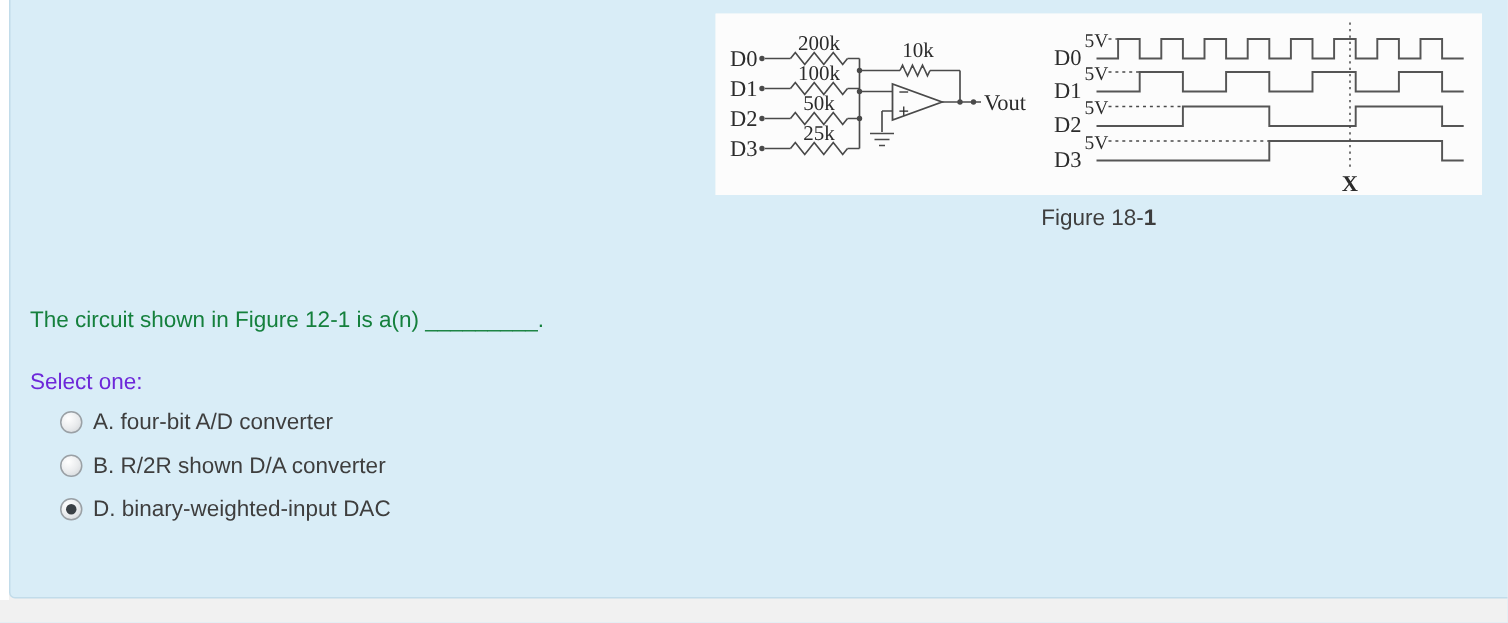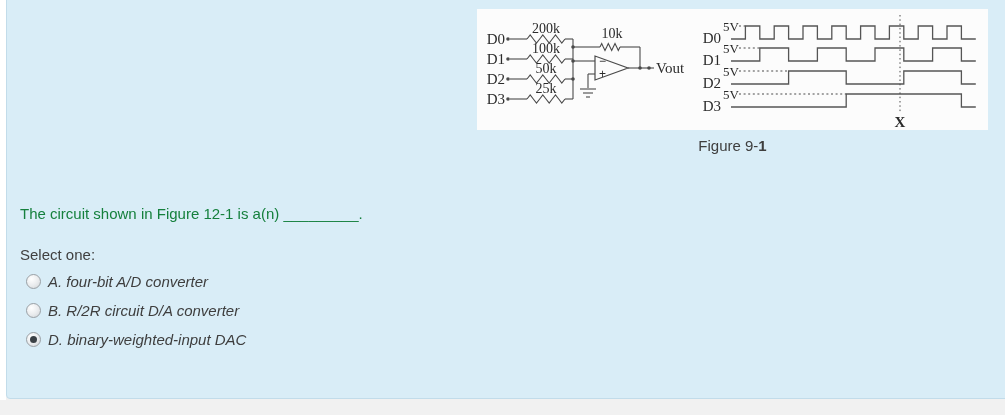--- a/index.html
+++ b/index.html
@@ -26,24 +26,24 @@
   .figure-caption{
     width:511px;text-align:center;margin-top:7px;
     font-size:15px;color:#3e3e3e;
   }
   .question-text{
     position:absolute;left:20px;top:205px;
     font-size:15px;color:#15803d;
   }
   .select-prompt{
     position:absolute;left:20px;top:246px;
-    font-size:15px;color:#404040;
+    font-size:15px;color:#6d28d9;
   }
   .options{
-    position:absolute;left:26px;top:267px;font-style:italic;
+    position:absolute;left:40px;top:267px;
   }
   .opt{
     display:flex;align-items:center;height:29px;cursor:default;
   }
   .radio{
     width:13px;height:13px;border-radius:50%;
     border:1px solid #9aa0a5;box-sizing:content-box;
     background:radial-gradient(circle at 35% 30%, #ffffff 0%, #e9ebed 55%, #cfd3d6 100%);
     position:relative;flex:0 0 auto;
   }
@@ -122,32 +122,32 @@
       <text x="246" y="67" text-anchor="start" fill="#2b2b2b" font-size="13" font-family="&quot;Liberation Serif&quot;, serif">5V</text>
       <line x1="262" y1="62" x2="311.6" y2="62" stroke="#4a4a4a" stroke-width="1" fill="none" stroke-dasharray="2 2.6"></line>
       <path d="M254,75 L311.6,75 L311.6,62 L369.2,62 L369.2,75 L426.8,75 L426.8,62 L484.4,62 L484.4,75 L498.8,75" stroke="#555" stroke-width="1.3" fill="none"></path>
       <text x="244" y="102" text-anchor="end" fill="#2b2b2b" font-size="15" font-family="&quot;Liberation Serif&quot;, serif">D3</text>
       <text x="246" y="90" text-anchor="start" fill="#2b2b2b" font-size="13" font-family="&quot;Liberation Serif&quot;, serif">5V</text>
       <line x1="262" y1="85" x2="369.2" y2="85" stroke="#4a4a4a" stroke-width="1" fill="none" stroke-dasharray="2 2.6"></line>
       <path d="M254,98 L369.2,98 L369.2,85 L484.4,85 L484.4,98 L498.8,98" stroke="#555" stroke-width="1.3" fill="none"></path>
       <line x1="423" y1="6" x2="423" y2="104" stroke="#4a4a4a" stroke-width="1" fill="none" stroke-dasharray="1.5 2.8"></line>
       <text x="423" y="118" text-anchor="middle" fill="#2b2b2b" font-size="15" font-family="&quot;Liberation Serif&quot;, serif" font-weight="600">X</text>
     </svg>
-  <div class="figure-caption"><span>Figure 9-</span><b>1</b></div>
+  <div class="figure-caption"><span>Figure 18-</span><b>1</b></div>
 </div>
 
 <div class="question-text">The circuit shown in Figure 12-1 is a(n) _________.</div>
 <div class="select-prompt">Select one:</div>
 
 <div class="options">
   <label class="opt">
     <span class="radio"></span>
     <span class="opt-label">A. four-bit A/D converter</span>
   </label>
   <label class="opt">
     <span class="radio"></span>
-    <span class="opt-label">B. R/2R circuit D/A converter</span>
+    <span class="opt-label">B. R/2R shown D/A converter</span>
   </label>
   <label class="opt">
     <span class="radio checked"></span>
     <span class="opt-label">D. binary-weighted-input DAC</span>
   </label>
 </div>
 
 </body></html>

